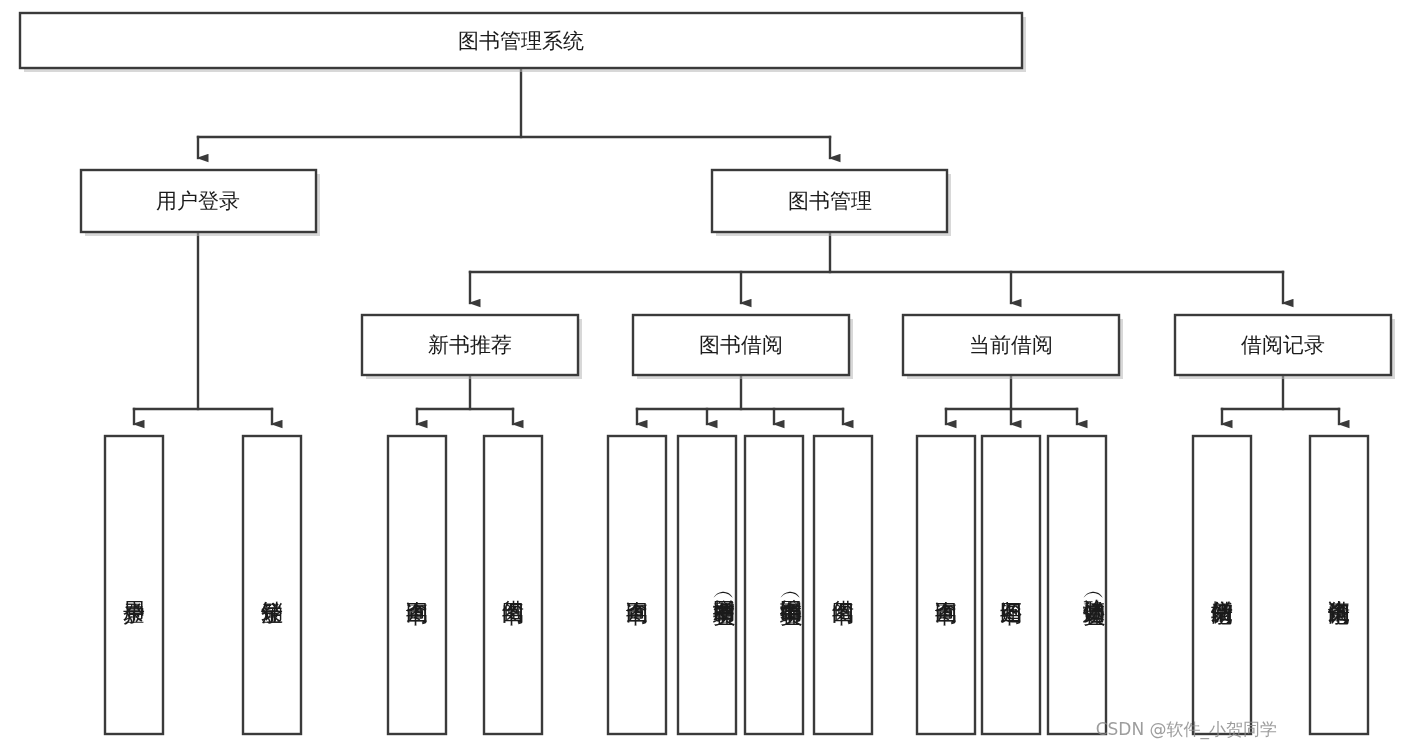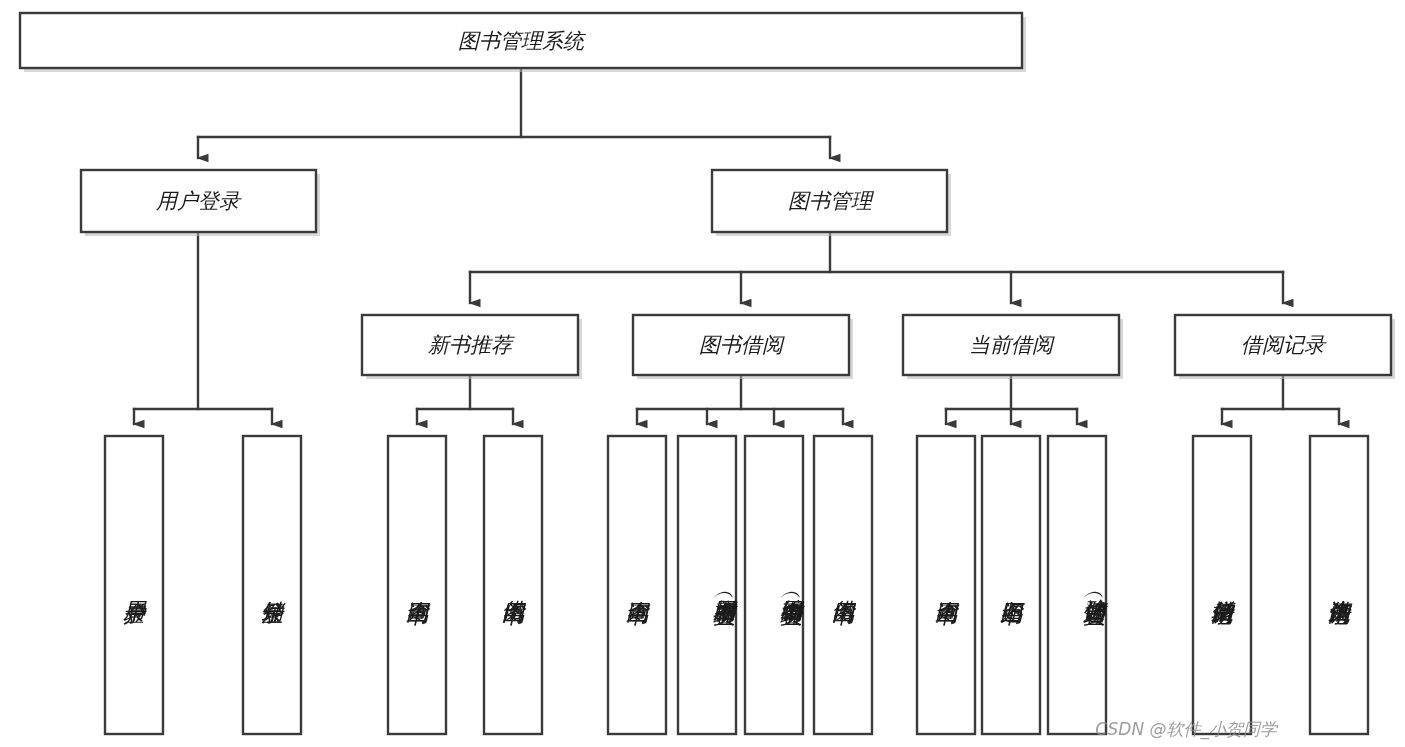--- a/index.html
+++ b/index.html
@@ -11,21 +11,20 @@
     width: 1405px;
     height: 747px;
     font-family: "DejaVu Sans", "Liberation Sans", sans-serif;
     overflow: hidden;
   }
   #diagram-root {
     position: relative;
     width: 1285px;
     height: 747px;
     background: #ffffff;
-    font-style: italic;
   }
   svg#tree-svg {
     position: absolute;
     left: 0;
     top: 0;
     width: 1405px;
     height: 747px;
   }
   .node-box {
     fill: #ffffff;

